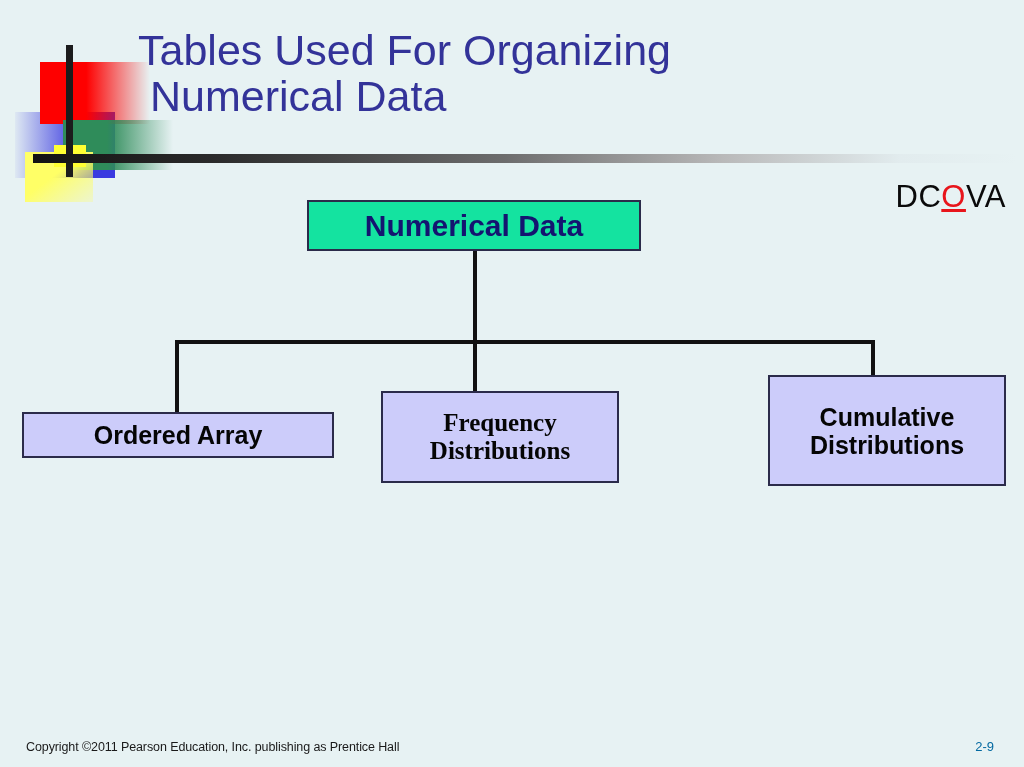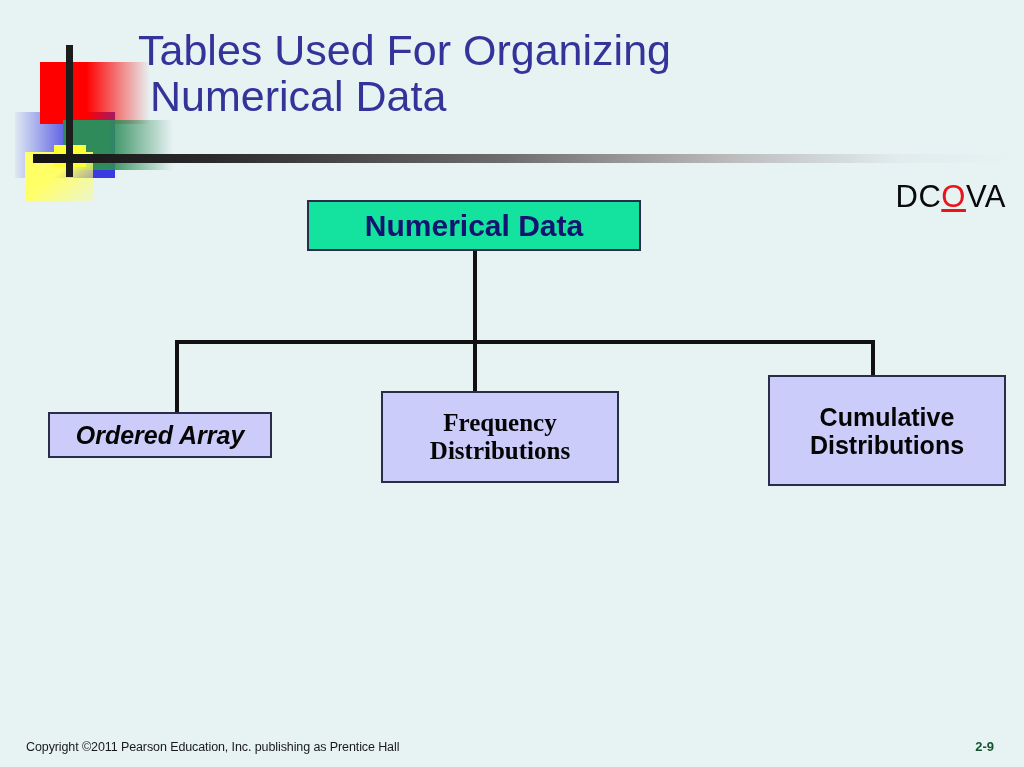--- a/index.html
+++ b/index.html
@@ -110,43 +110,43 @@
     left: 307px; top: 200px; width: 334px; height: 51px;
     background: #14e3a0;
     color: #141470;
     font-size: 30px;
   }
   .node-child {
     background: #ccccfa;
     color: #050505;
     font-size: 25px;
   }
-  .node-ordered   { left: 48px;  top: 412px; width: 224px; height: 46px; font-style: italic; }
+  .node-ordered   { left: 22px;  top: 412px; width: 312px; height: 46px; }
   .node-frequency { left: 381px; top: 391px; width: 238px; height: 92px; font-family: Liberation Serif, serif; }
   .node-cumulative{ left: 768px; top: 375px; width: 238px; height: 111px; }
 
   
   .footer-copyright {
     position: absolute;
     left: 26px;
     bottom: 13px;
     font-family: "Liberation Sans", sans-serif;
     font-size: 12.5px;
     font-weight: normal;
     color: #1a1a1a;
     letter-spacing: -0.1px;
   }
   .footer-page {
     position: absolute;
     right: 30px;
     bottom: 13px;
     font-family: "Liberation Sans", sans-serif;
     font-size: 13px;
-    font-weight: bold;
-    color: #14532d;
+    font-weight: normal;
+    color: #0369a1;
   }
 </style>
 </head>
 <body>
 
 <div id="slide">
 
   <div class="deco deco-blue"></div>
   <div class="deco deco-red"></div>
   <div class="deco deco-green"></div>

